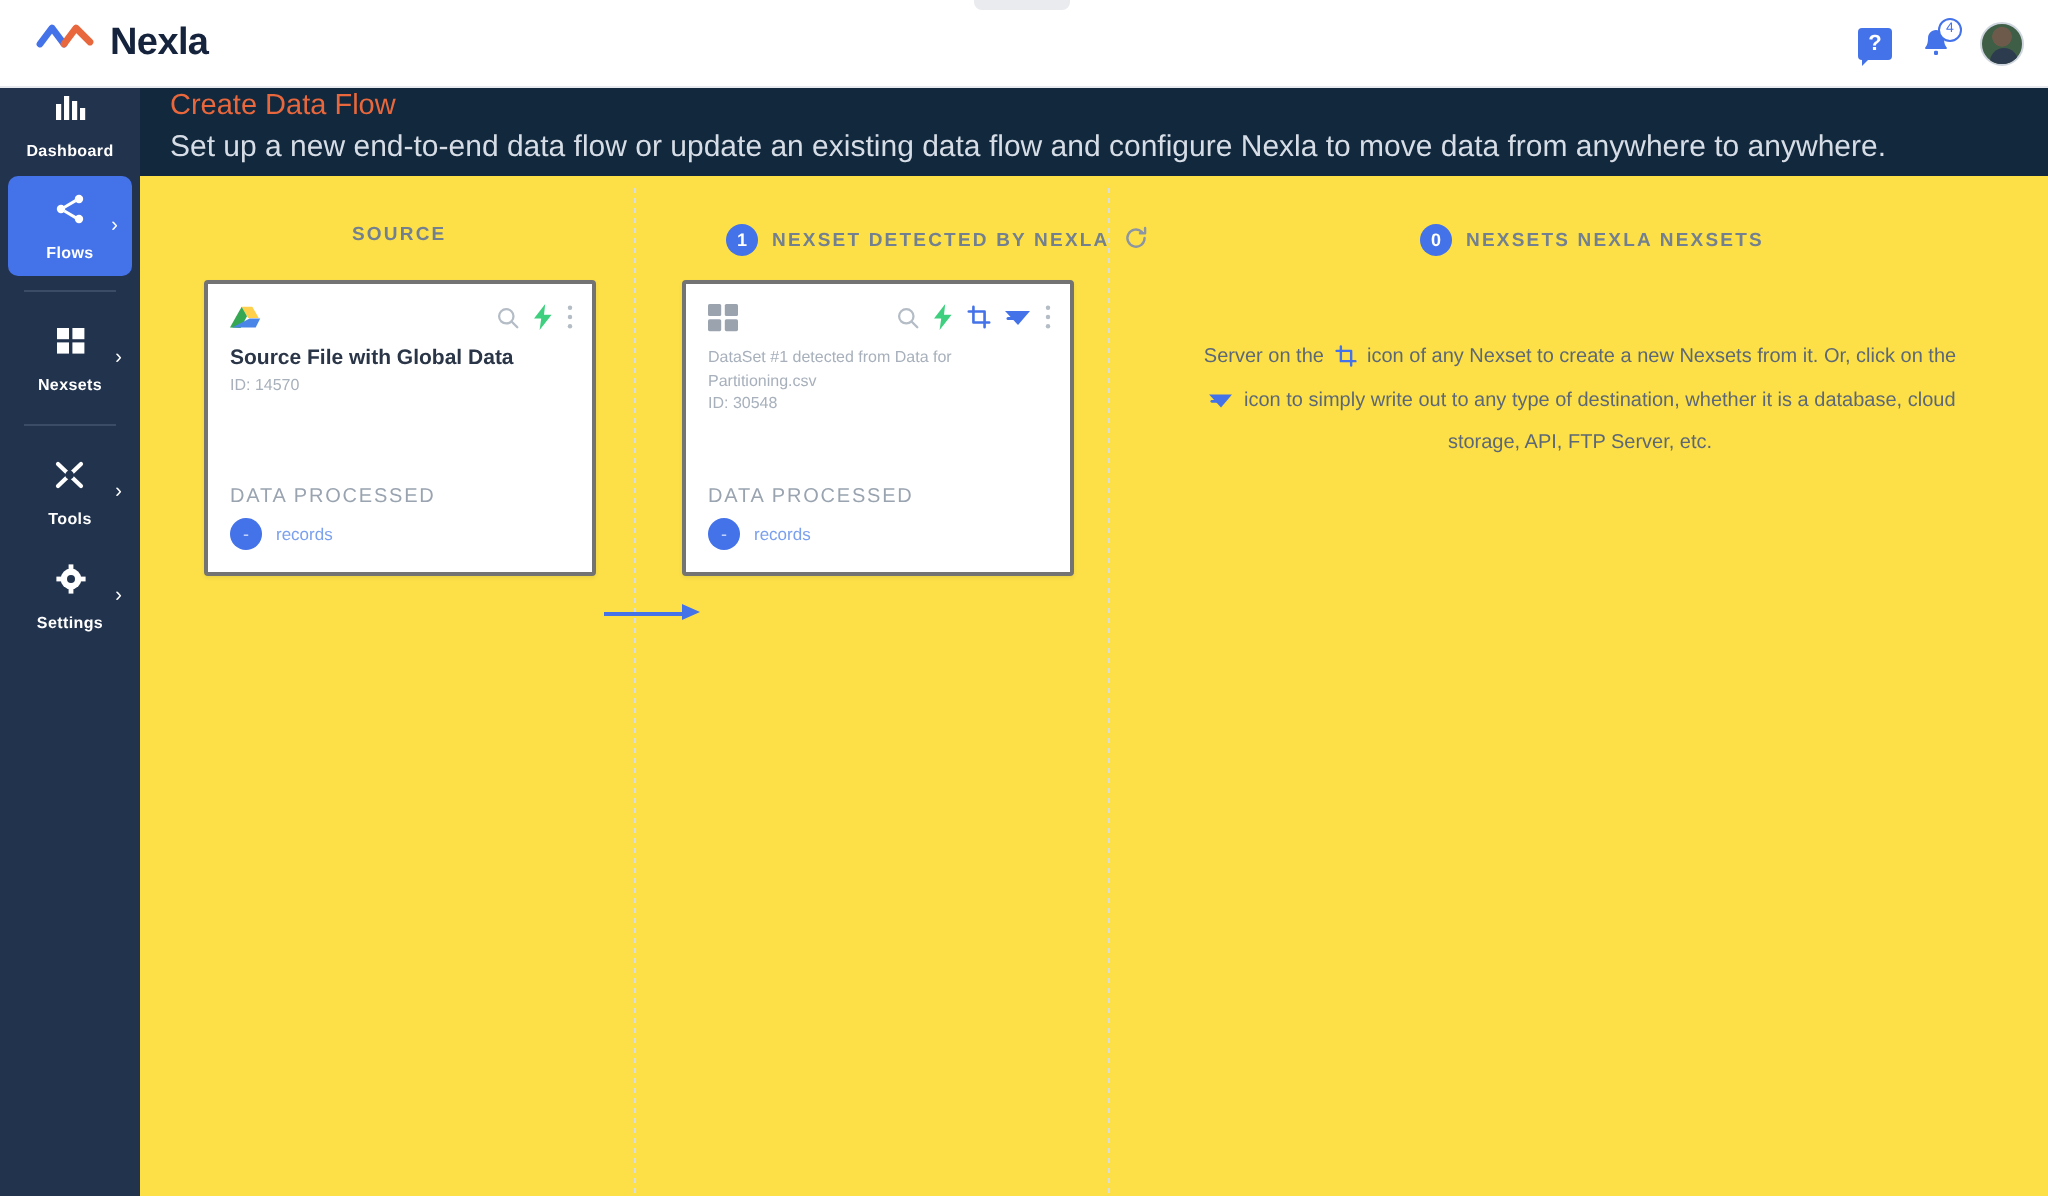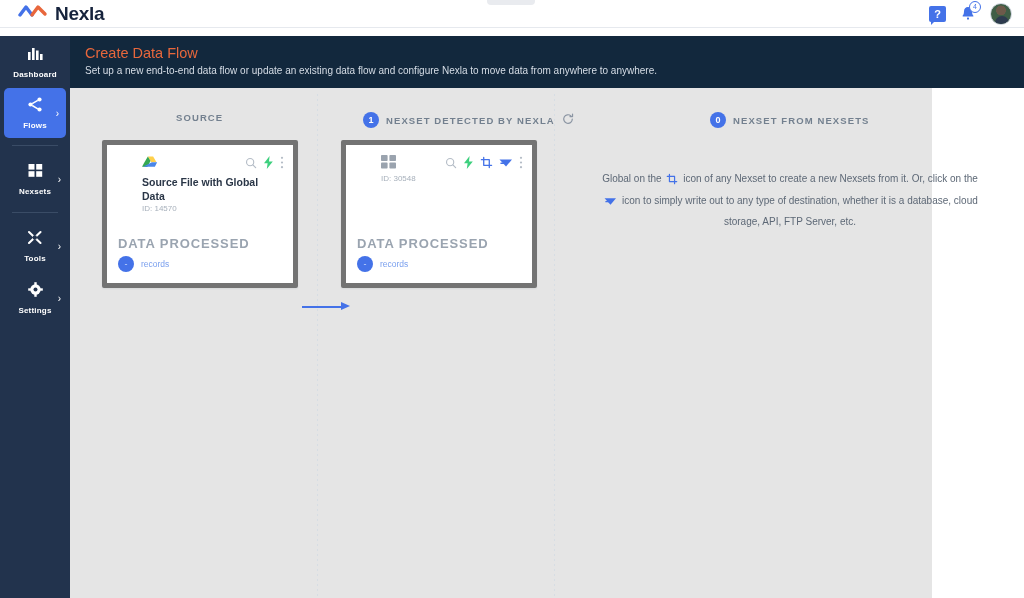--- a/index.html
+++ b/index.html
@@ -4,21 +4,21 @@
 <style>
   * { box-sizing: border-box; margin: 0; padding: 0; }
   html, body {
     width: 1024px; height: 598px;
     font-family: "Liberation Sans", sans-serif;
     background: #ffffff; overflow: hidden;
   }
 
   
   .navbar {
-    position: absolute; top: 0; left: 0; width: 1024px; height: 28px;
+    position: absolute; top: 0; left: 0; width: 1024px; height: 44px;
     background: #ffffff; border-bottom: 1px solid #e6e9ee;
     display: flex; align-items: center; z-index: 30;
   }
   .nav-pill {
     position: absolute; left: 487px; top: 0px; width: 48px; height: 5px;
     background: #e9ebef; border-radius: 0 0 4px 4px;
   }
   .logo-wrap { display: flex; align-items: center; gap: 7px; margin-left: 18px; }
   .logo-text {
     font-size: 19px; font-weight: bold; color: #16233c; letter-spacing: -0.3px;
@@ -76,66 +76,66 @@
   }
   .side-item.active .side-chev { right: 7px; }
   .side-sep { height: 1px; background: #3a4c66; margin: 7px 12px; }
 
   
   .page-header {
     position: absolute; left: 70px; top: 36px; width: 954px; height: 52px;
     background: #12283d; padding: 9px 0 0 15px;
   }
   .page-title { font-size: 14.5px; color: #e8673c; font-weight: normal; }
-  .page-sub { font-size: 10px; color: #d6dde6; margin-top: 4px; }
+  .page-sub { font-size: 15px; color: #d6dde6; margin-top: 4px; }
 
   
   .canvas {
-    position: absolute; left: 70px; top: 88px; width: 862px; height: 510px;
-    background: #e5e5e5;
+    position: absolute; left: 70px; top: 88px; width: 954px; height: 510px;
+    background: #fde047;
   }
   .divider {
     position: absolute; top: 6px; width: 1px; height: 504px;
     background-image: linear-gradient(to bottom, #d6dde4 50%, rgba(0,0,0,0) 0%);
     background-size: 1px 5px; background-repeat: repeat-y;
   }
 
   
   .col-head {
     position: absolute; top: 24px; display: flex; align-items: center; gap: 7px;
     font-size: 9.5px; color: #73808f; letter-spacing: 1.1px; font-weight: bold;
   }
   .count-badge {
     width: 16px; height: 16px; border-radius: 50%; background: #4472e8;
     color: #fff; font-size: 9px; font-weight: bold;
     display: flex; align-items: center; justify-content: center; letter-spacing: 0;
   }
 
   
   .card {
-    position: absolute; background: #ffffff; border: 5px solid #737373;
-    border-radius: 2px; box-shadow: 0 1px 2px rgba(20,40,70,0.07); padding-left: 24px;
+    position: absolute; background: #ffffff; border: 2px solid #737373;
+    border-radius: 2px; box-shadow: 0 1px 2px rgba(20,40,70,0.07);
   }
   .card-src { left: 32px; top: 52px; width: 196px; height: 148px; }
   .card-nex { left: 271px; top: 52px; width: 196px; height: 148px; }
   .card-top {
     display: flex; align-items: flex-start; padding: 10px 9px 0 11px; height: 28px;
   }
   .card-actions { margin-left: auto; display: flex; align-items: center; gap: 6px; }
   .card-title {
     font-size: 10.5px; color: #2a3647; font-weight: bold;
     padding: 3px 10px 0 11px; line-height: 1.3;
   }
   .card-sub {
     font-size: 8px; color: #a7b0bb; padding: 3px 10px 0 11px; line-height: 1.45;
   }
   .card-id { font-size: 8px; color: #a7b0bb; padding: 1px 10px 0 11px; }
   .card-foot { position: absolute; left: 11px; bottom: 11px; }
   .foot-label {
-    font-size: 13px; color: #9aa4b0; letter-spacing: 0.9px; font-weight: bold;
+    font-size: 10px; color: #9aa4b0; letter-spacing: 0.9px; font-weight: normal;
   }
   .foot-row { display: flex; align-items: center; gap: 7px; margin-top: 5px; }
   .rec-dot {
     width: 16px; height: 16px; border-radius: 50%; background: #4472e8;
     color: #c9d8fb; font-size: 9px;
     display: flex; align-items: center; justify-content: center;
   }
   .rec-label { font-size: 8.5px; color: #7ba0ee; }
 
   
@@ -282,21 +282,21 @@
     <span>
       <svg width="12" height="12" viewBox="0 0 14 14">
         <path d="M12 7a5 5 0 1 1-1.6-3.6" fill="none" stroke="#8b95a3" stroke-width="1.4" stroke-linecap="round"></path>
         <path d="M12.3 1.2 L12.3 4.2 L9.3 4.2" fill="none" stroke="#8b95a3" stroke-width="1.4" stroke-linecap="round" stroke-linejoin="round"></path>
       </svg>
     </span>
   </div>
 
   <div class="col-head" style="left:640px;">
     <span class="count-badge">0</span>
-    <span>NEXSET FROM NEXSETS</span>
+    <span>NEXSETS NEXLA NEXSETS</span>
   </div>
 
   <div class="card card-src">
     <div class="card-top">
       <span>
         <svg width="17" height="16" viewBox="0 0 18 16">
           <path d="M6.2 1 L11.8 1 L15.2 7 L9.6 7 Z" fill="#ffd04b"></path>
           <path d="M6.2 1 L2.8 7 L0 12 L5.6 12.2 L9 6 Z" fill="#36a853"></path>
           <path d="M2.8 12.4 L15.2 12.4 L17.6 7.6 L12 7.6 Z" fill="#4a86e8" transform="translate(-1.6,-0.4)"></path>
         </svg>
@@ -374,33 +374,34 @@
         </span>
         <span>
           <svg width="4" height="13" viewBox="0 0 4 14">
             <circle cx="2" cy="2" r="1.2" fill="#b4bcc6"></circle>
             <circle cx="2" cy="7" r="1.2" fill="#b4bcc6"></circle>
             <circle cx="2" cy="12" r="1.2" fill="#b4bcc6"></circle>
           </svg>
         </span>
       </div>
     </div>
+    <div class="card-sub">DataSet #1 detected from Data for Partitioning.csv</div>
     <div class="card-id">ID: 30548</div>
     <div class="card-foot">
       <div class="foot-label">DATA PROCESSED</div>
       <div class="foot-row">
         <span class="rec-dot">-</span>
         <span class="rec-label">records</span>
       </div>
     </div>
   </div>
 
   <div class="empty">
     <div class="empty-body">
-      <span>Global on the</span>
+      <span>Server on the</span>
       <span class="inline-ico">
         <svg width="12" height="12" viewBox="0 0 14 14">
           <path d="M4 1.5 L4 10 L12.5 10" fill="none" stroke="#4472e8" stroke-width="1.4" stroke-linecap="round" stroke-linejoin="round"></path>
           <path d="M1.5 4 L10 4 L10 12.5" fill="none" stroke="#4472e8" stroke-width="1.4" stroke-linecap="round" stroke-linejoin="round"></path>
         </svg>
       </span>
       <span>icon of any Nexset to create a new Nexsets from it. Or, click on the</span>
       <span class="inline-ico">
         <svg width="13" height="11" viewBox="0 0 14 12">
           <path d="M0.5 2.5 L13 2.5 L7 9.5 Z" fill="#4472e8"></path>

